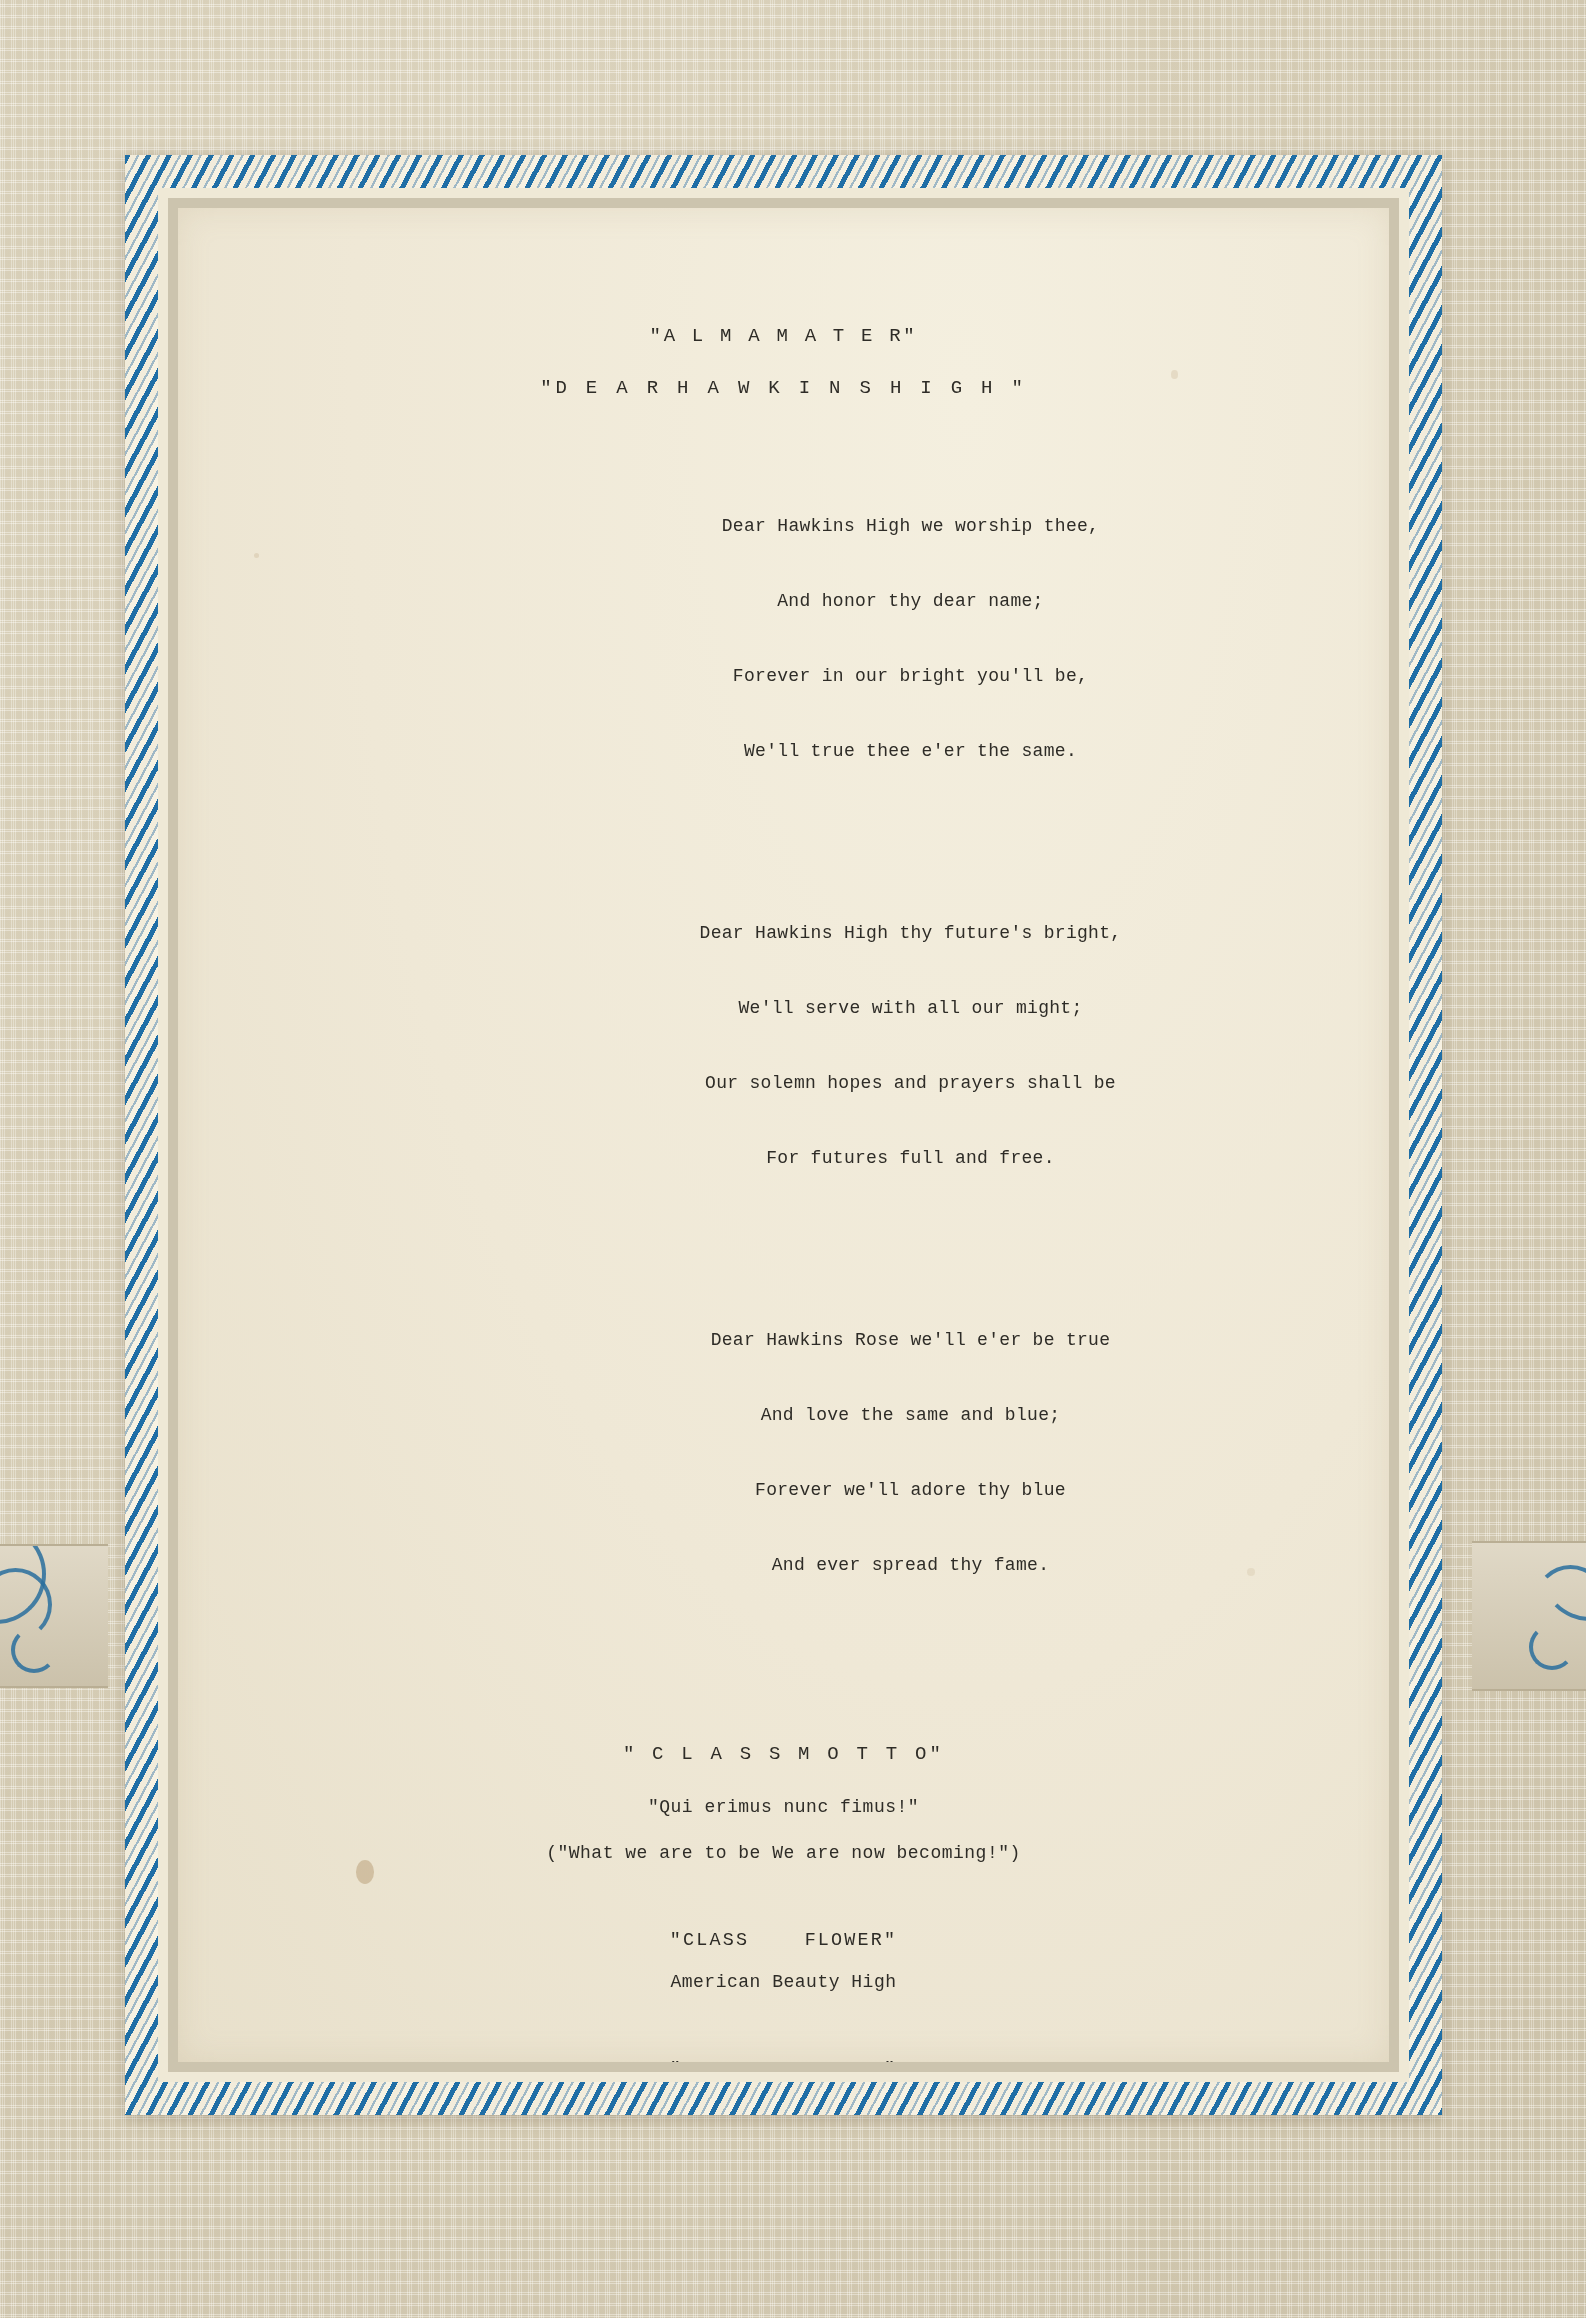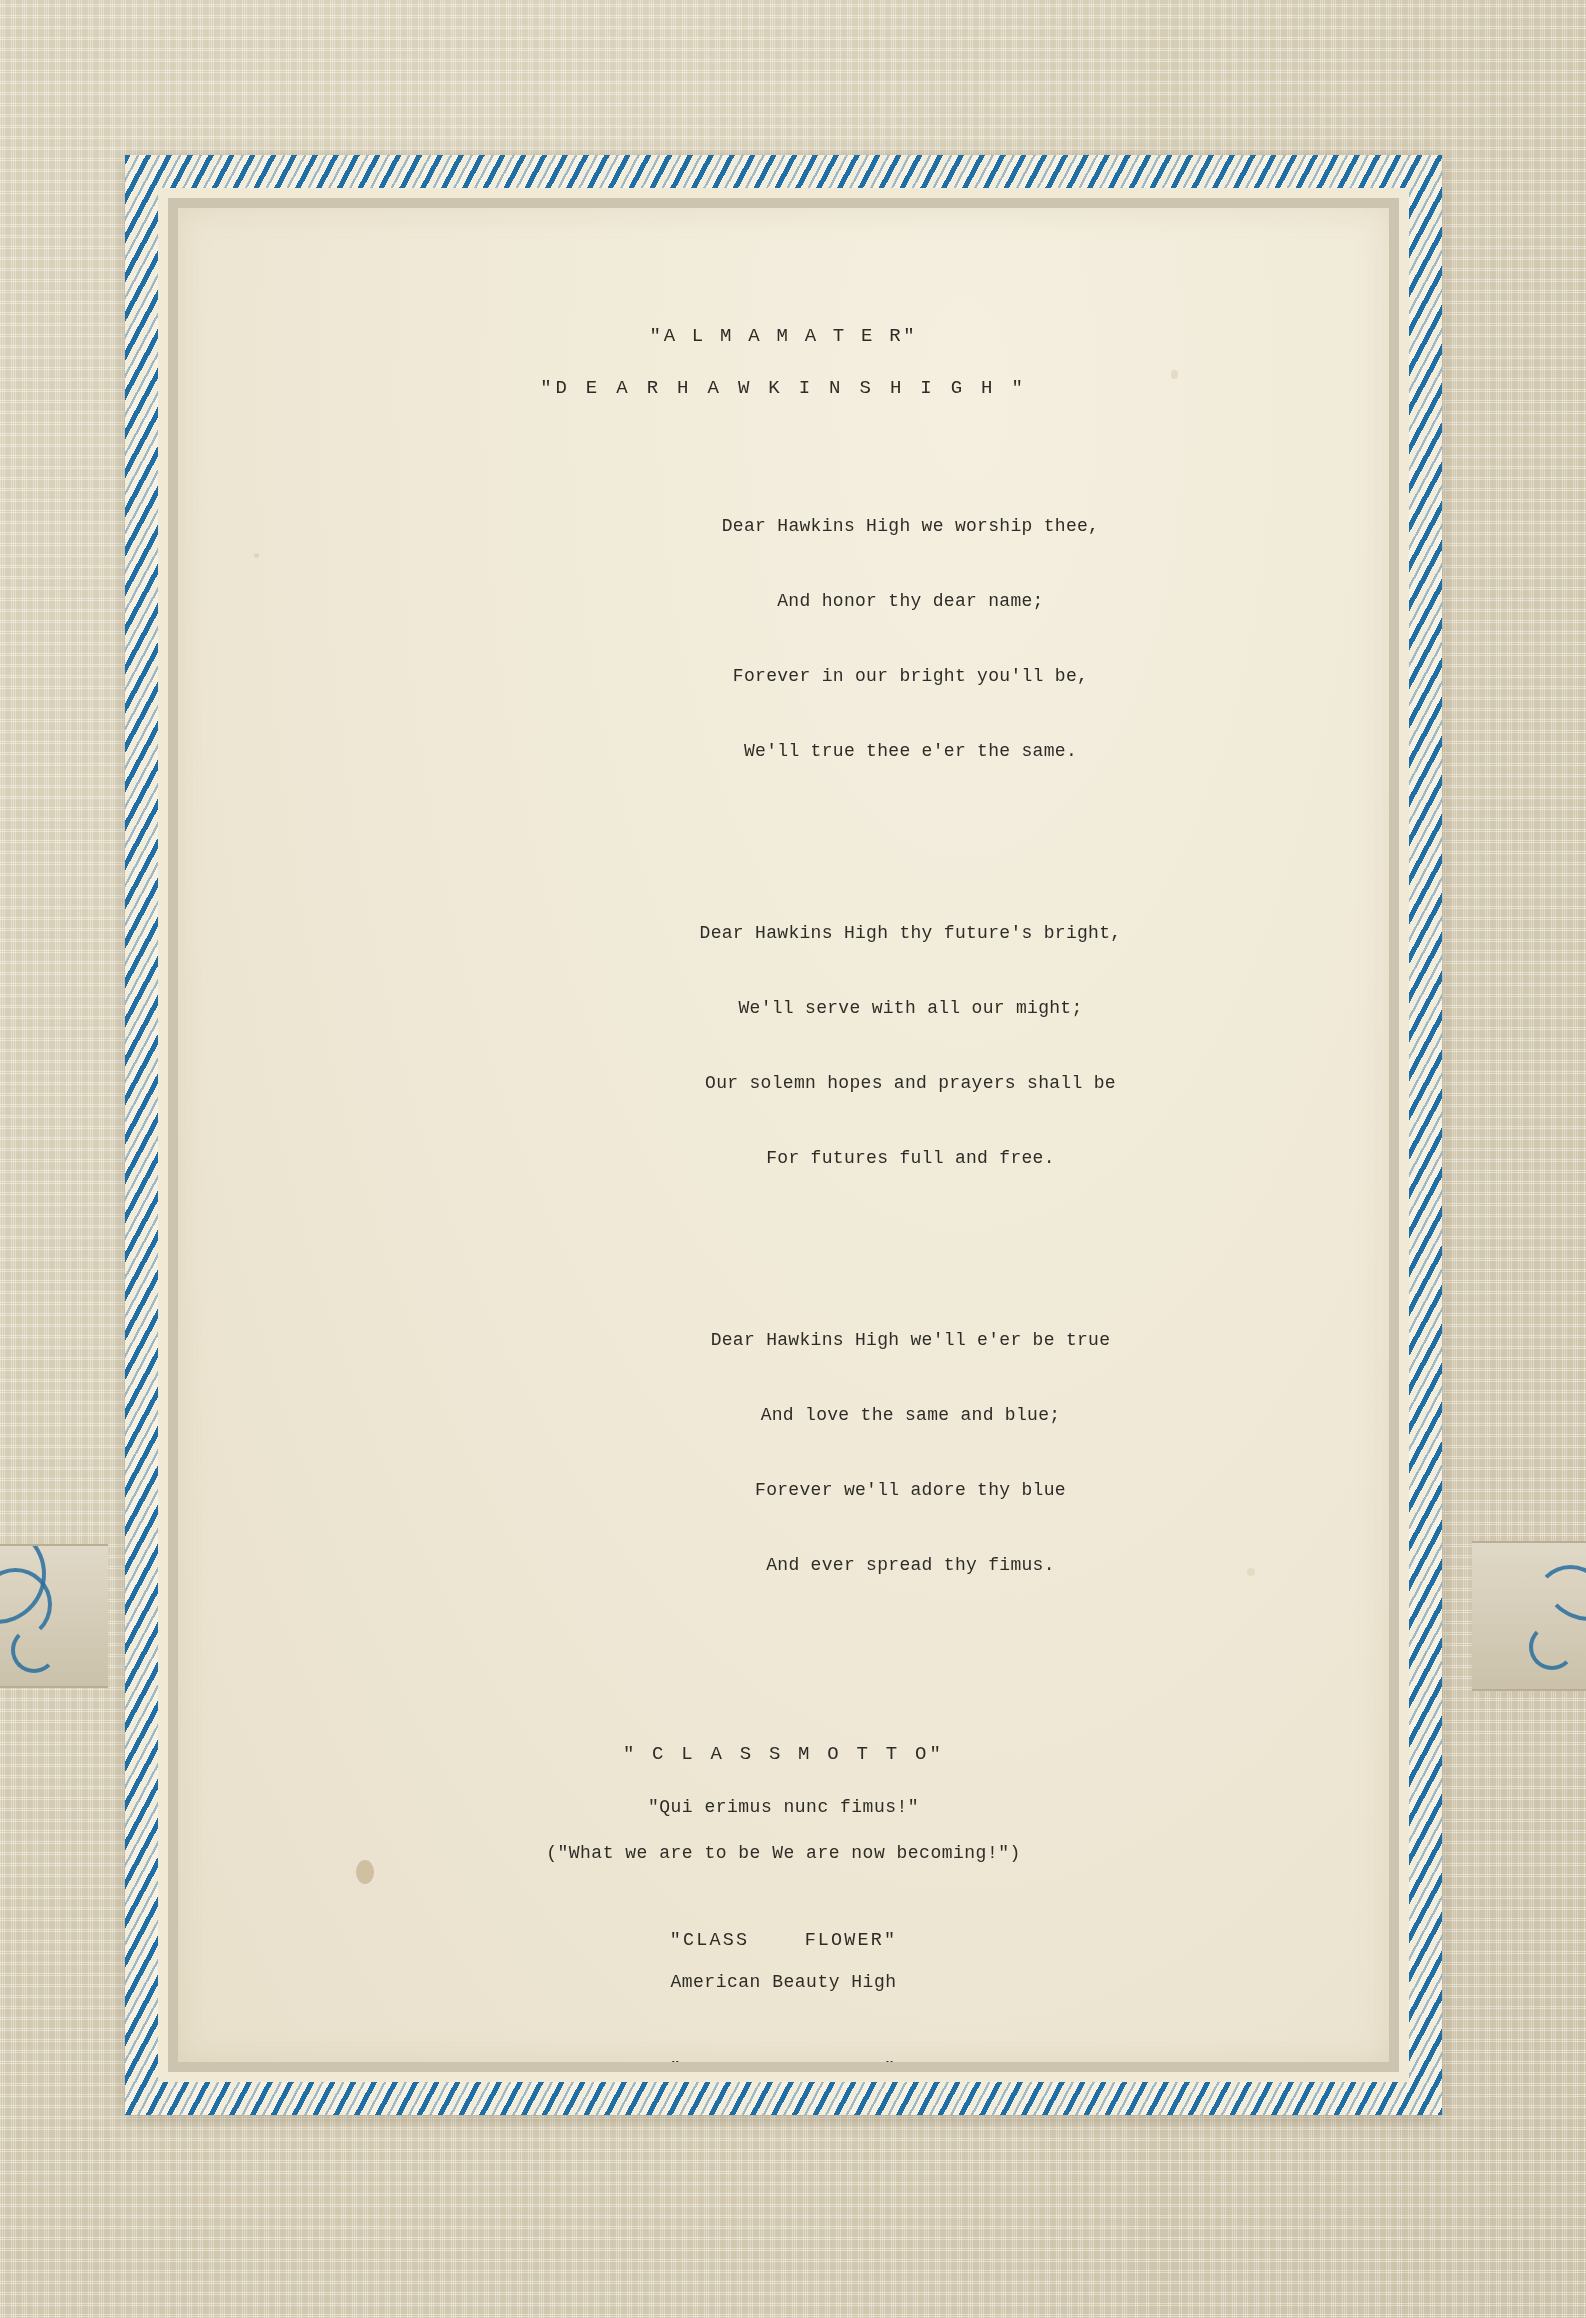--- a/index.html
+++ b/index.html
@@ -213,24 +213,24 @@
             <div class="verse-line">Forever in our bright you'll be,</div>
             <div class="verse-line">We'll true thee e'er the same.</div>
           </div>
           <div class="verse">
             <div class="verse-line">Dear Hawkins High thy future's bright,</div>
             <div class="verse-line">We'll serve with all our might;</div>
             <div class="verse-line">Our solemn hopes and prayers shall be</div>
             <div class="verse-line">For futures full and free.</div>
           </div>
           <div class="verse">
-            <div class="verse-line">Dear Hawkins High we'll e'er be true</div>
+            <div class="verse-line">Dear Hawkins Rose we'll e'er be true</div>
             <div class="verse-line">And love the same and blue;</div>
             <div class="verse-line">Forever we'll adore thy blue</div>
-            <div class="verse-line">And ever spread thy fimus.</div>
+            <div class="verse-line">And ever spread thy fame.</div>
           </div>
         </div>
 
         <div class="block-gap-md"></div>
         <div class="center section-title">" C L A S S    M O T T O"</div>
         <div class="center motto-latin">"Qui erimus nunc fimus!"</div>
         <div class="center motto-english">("What we are to be We are now becoming!")</div>
 
         <div class="block-gap-lg"></div>
         <div class="center title-flower">

